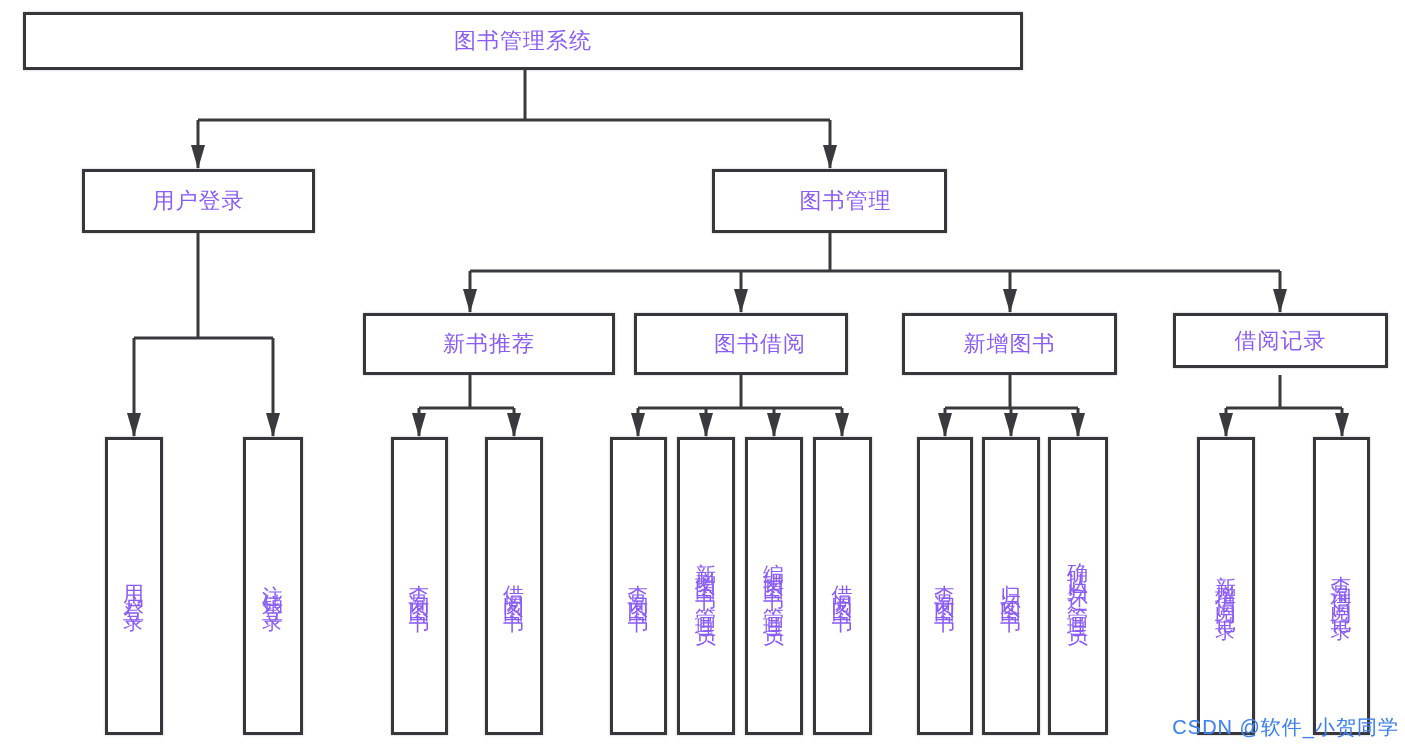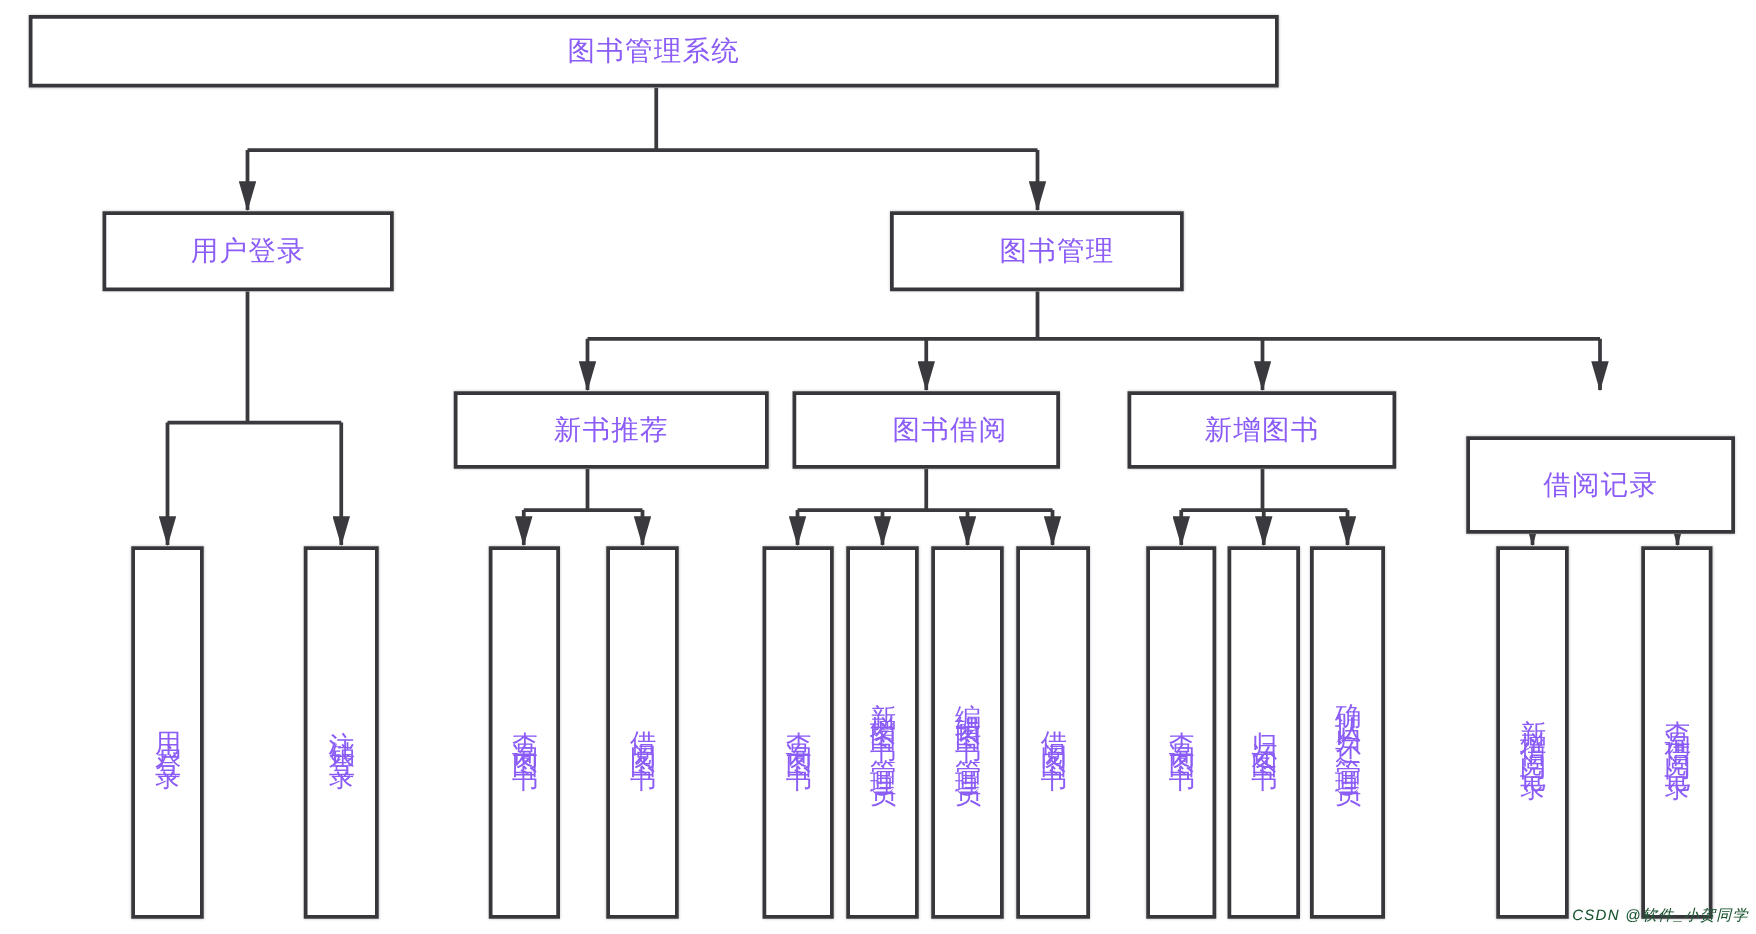--- a/index.html
+++ b/index.html
@@ -29,43 +29,42 @@
     line-height:1;
     white-space:nowrap;
   }
   
   #n-root{left:23px;top:12px;width:1000px;height:58px;}
   #n-user-login{left:82px;top:169px;width:233px;height:64px;}
   #n-book-mgmt{left:712px;top:169px;width:235px;height:64px;padding-left:32px;}
   #n-new-books{left:363px;top:313px;width:252px;height:62px;}
   #n-book-borrow{left:634px;top:313px;width:214px;height:62px;padding-left:38px;}
   #n-current-borrow{left:902px;top:313px;width:215px;height:62px;}
-  #n-borrow-records{left:1173px;top:313px;width:215px;height:78px;margin-top:36px;}
+  #n-borrow-records{left:1173px;top:313px;width:215px;height:55px;}
   .leaf{top:437px;height:298px;}
   #l-ul0{left:105px;width:58px;}
   #l-ul1{left:243px;width:60px;}
   #l-nb0{left:391px;width:57px;}
   #l-nb1{left:485px;width:58px;}
   #l-bb0{left:610px;width:57px;}
   #l-bb1{left:677px;width:58px;}
   #l-bb2{left:745px;width:58px;}
   #l-bb3{left:813px;width:59px;}
   #l-cb0{left:917px;width:56px;}
   #l-cb1{left:982px;width:58px;}
   #l-cb2{left:1048px;width:60px;}
   #l-br0{left:1197px;width:58px;}
   #l-br1{left:1313px;width:57px;}
   .watermark{
     position:absolute;
     right:6px;bottom:6px;
-    font-size:12px;
-    color:#14532d;
+    font-size:20px;
+    color:#3b82f6;
     letter-spacing:1px;
     text-shadow:0 0 1px rgba(160,160,160,.4);
-    font-style:italic;
   }
 </style>
 </head>
 <body>
 
 <div class="stage">
 
   <svg class="wires" viewBox="0 0 1405 747" xmlns="http://www.w3.org/2000/svg">
     <defs>
       <marker id="arrow" viewBox="0 0 24 14" refX="23" refY="7" markerWidth="24" markerHeight="14" orient="auto" markerUnits="userSpaceOnUse">

